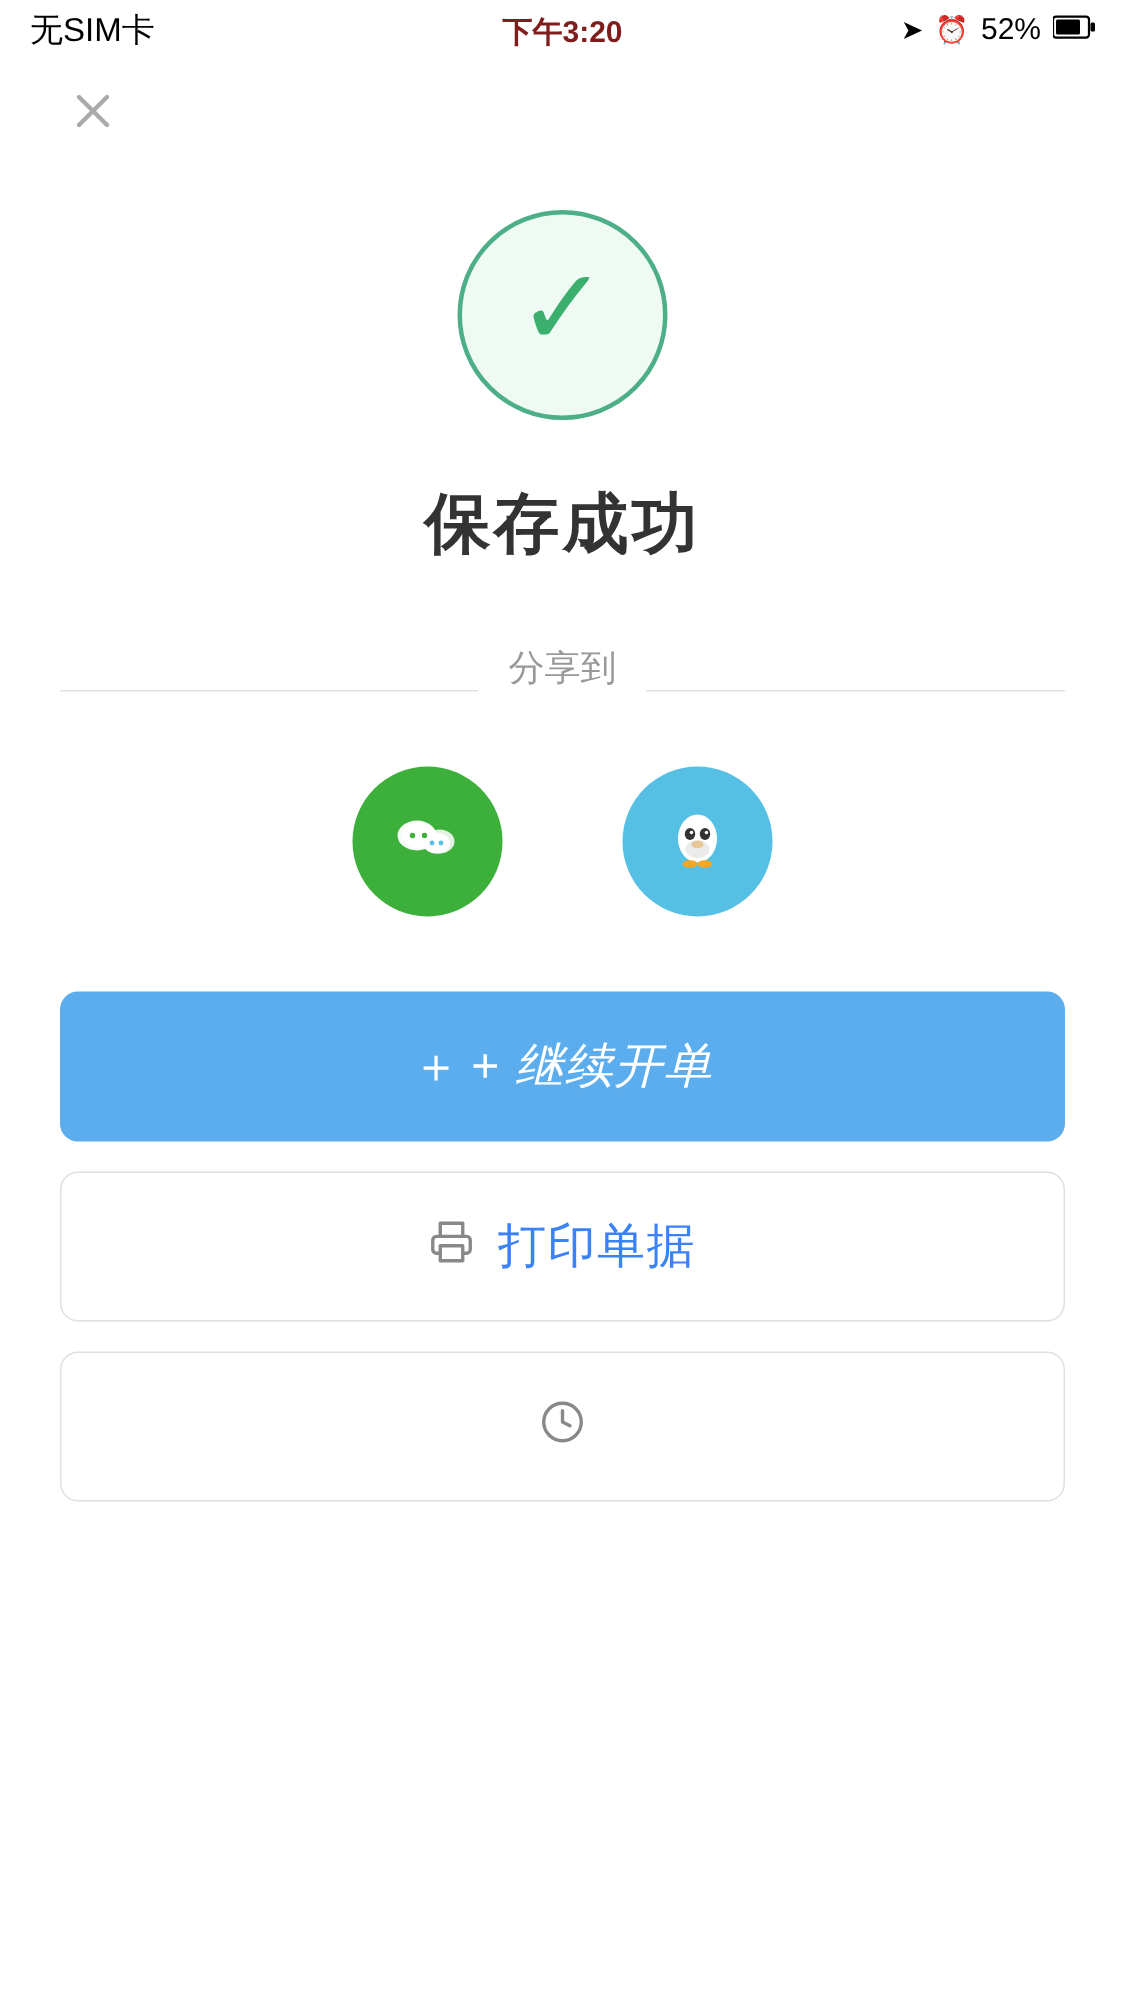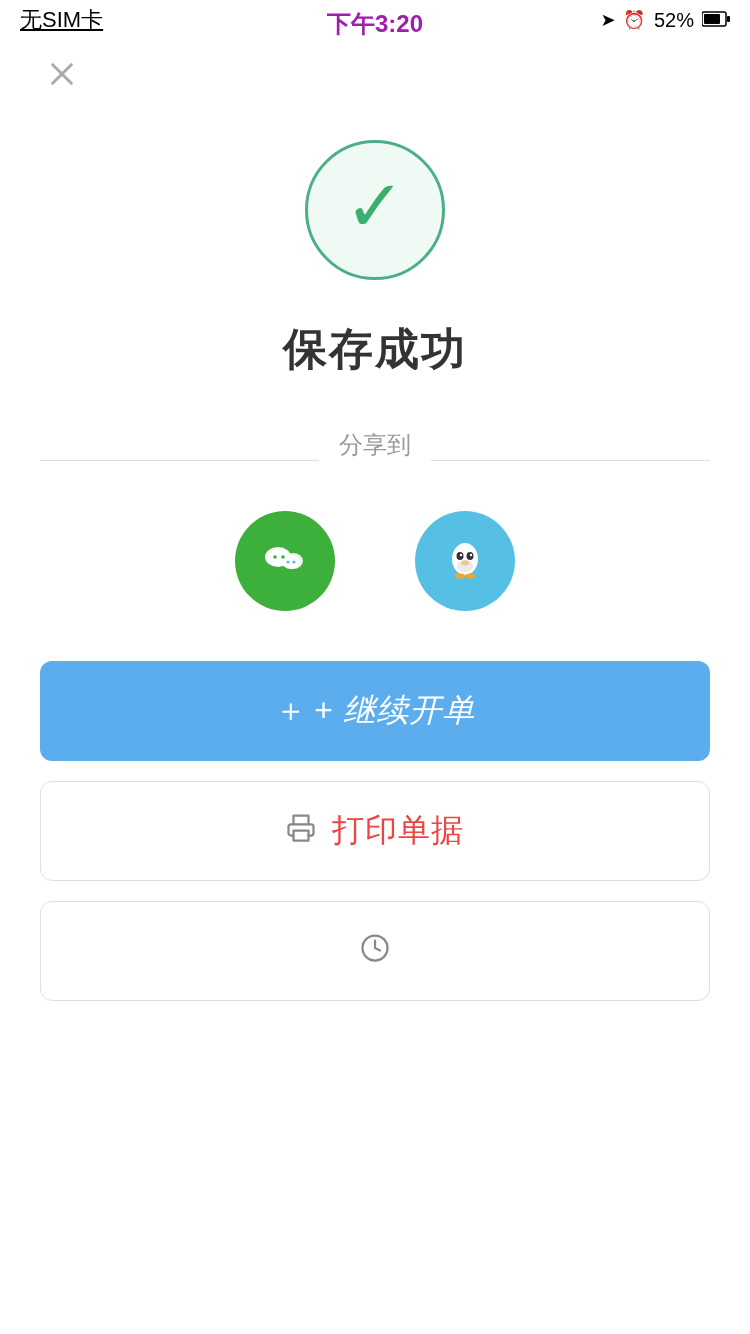--- a/index.html
+++ b/index.html
@@ -24,26 +24,25 @@
       padding: 0 20px;
       background: #fff;
     }
     .status-left {
       display: flex;
       align-items: center;
       gap: 8px;
       font-size: 22px;
       font-weight: 500;
       color: #000;
-      text-decoration: underline;
     }
     .status-center {
-      font-size: 24px;
+      font-size: 20px;
       font-weight: 600;
-      color: #a21caf;
+      color: #7f1d1d;
       position: absolute;
       left: 50%;
       transform: translateX(-50%);
       top: 8px;
     }
     .status-right {
       display: flex;
       align-items: center;
       gap: 8px;
       font-size: 20px;
@@ -182,21 +181,21 @@
       letter-spacing: 1px;
     }
 
     .btn-secondary {
       width: 100%;
       height: 100px;
       background: #fff;
       border: 1px solid #e0e0e0;
       border-radius: 12px;
       font-size: 32px;
-      color: #ef4444;
+      color: #3b82f6;
       display: flex;
       align-items: center;
       justify-content: center;
       gap: 16px;
       cursor: pointer;
       letter-spacing: 1px;
     }
 
     .btn-icon {
       font-size: 28px;

